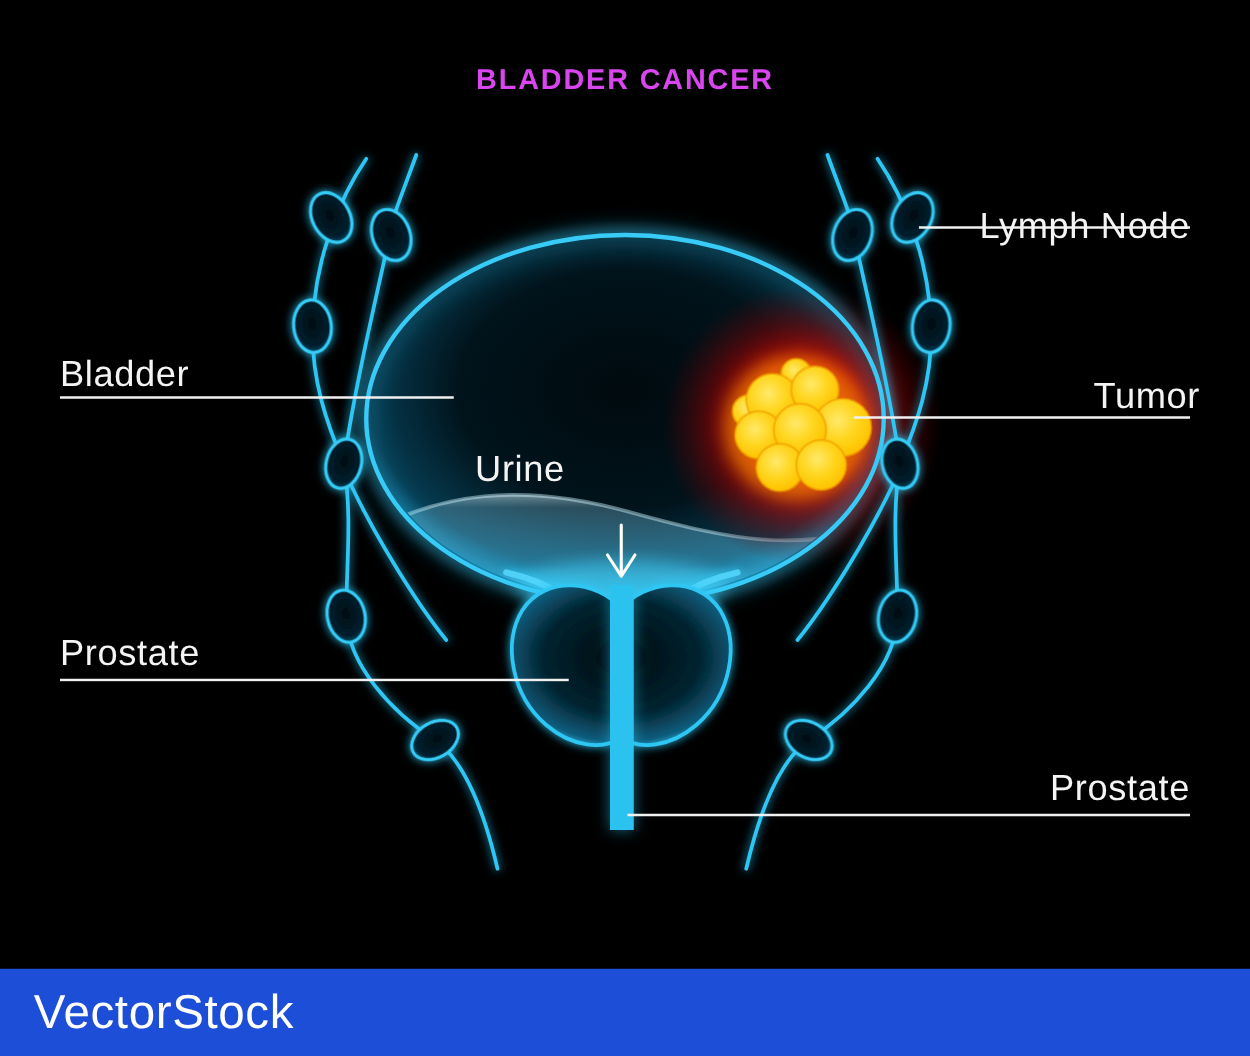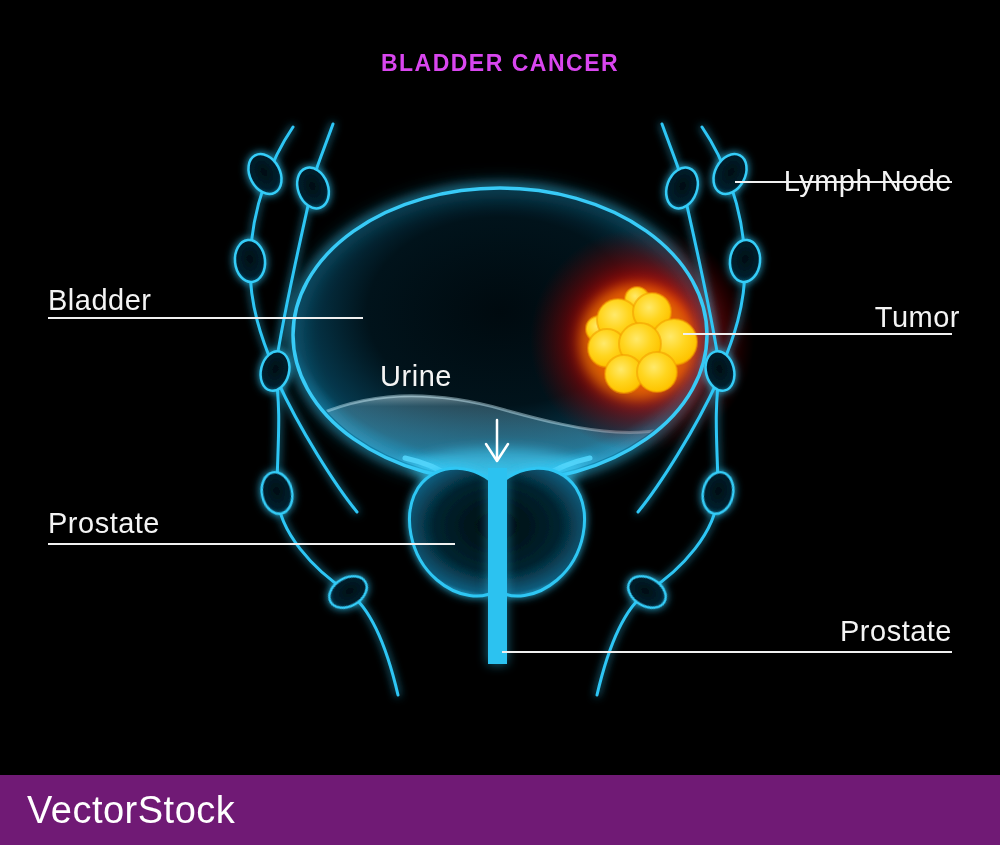--- a/index.html
+++ b/index.html
@@ -25,21 +25,21 @@
   .lead{
     position:absolute;height:2px;background:#f0f0f0;
   }
   .line-bladder {left:48px; top:317px;width:315px;}
   .line-lymph   {left:735px;top:181px;width:217px;}
   .line-tumor   {left:683px;top:333px;width:269px;}
   .line-prostate{left:48px; top:543px;width:407px;}
   .line-urethra {left:502px;top:651px;width:450px;}
   .footer{
     position:absolute;left:0;top:775px;width:1000px;height:70px;
-    background:#701a75;display:flex;align-items:center;justify-content:space-between;
+    background:#1d4ed8;display:flex;align-items:center;justify-content:space-between;
     box-sizing:border-box;padding:0 27px;
   }
   .brand{color:#ffffff;font-size:38px;font-weight:500;letter-spacing:0.5px;}
   .credit{color:#f5f5f5;font-size:26px;font-weight:400;letter-spacing:0.5px;}
 </style>
 </head>
 <body>
 
 <div class="stage">
 

